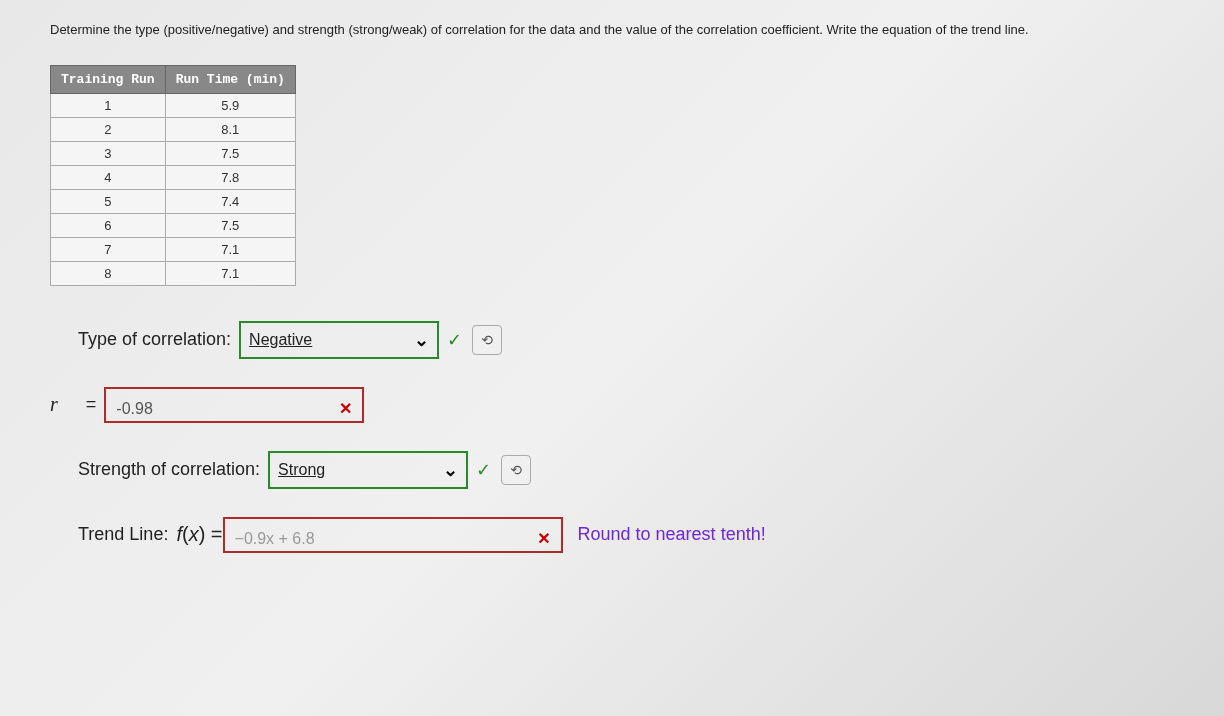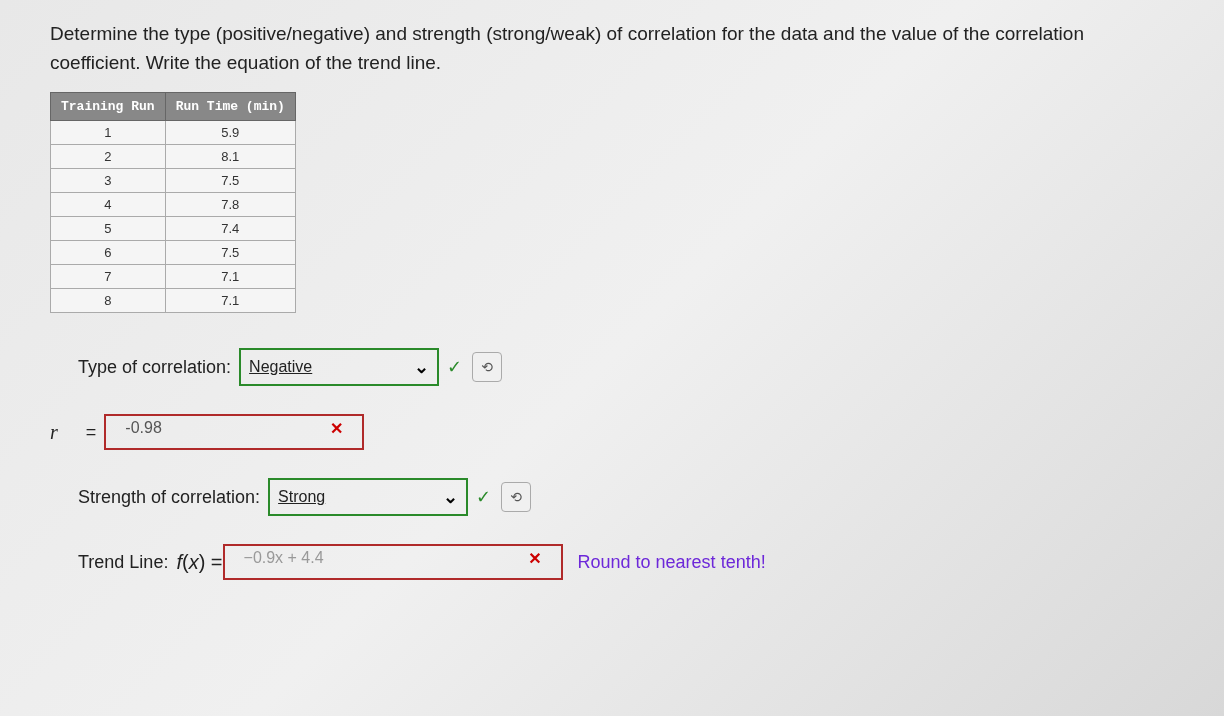--- a/index.html
+++ b/index.html
@@ -6,23 +6,23 @@
     body {
       font-family: Arial, sans-serif;
       background: linear-gradient(135deg, #e8e8e8 0%, #f0f0f0 50%, #d8d8d8 100%);
       padding: 20px 50px;
       color: #333;
       width: 1224px;
       height: 716px;
       overflow: hidden;
     }
     .question-text {
-      font-size: 19px;
+      font-size: 13px;
       line-height: 1.5;
-      margin-bottom: 15px;
+      margin-bottom: 25px;
       color: #222;
     }
     .data-table {
       border-collapse: collapse;
       margin-bottom: 35px;
     }
     .data-table th {
       background: #888;
       color: #fff;
       padding: 6px 10px;
@@ -64,24 +64,24 @@
       min-width: 200px;
       height: 30px;
       background: transparent;
       font-size: 16px;
       cursor: pointer;
     }
     .dropdown-text { text-decoration: underline; color: #222; }
     .chevron { font-weight: bold; font-size: 18px; color: #000; }
     .input-box {
       display: inline-flex;
-      align-items: flex-start;
+      align-items: flex-end;
       justify-content: space-between;
       border: 2px solid #b02a2a;
-      padding: 3px 19px;
+      padding: 3px 10px;
       min-width: 260px;
       height: 36px;
       background: transparent;
       font-size: 16px;
     }
     .input-box.wide { min-width: 340px; }
     .input-text { color: #555; }
     .input-text.faded { color: #999; }
     .x-mark { color: #c00; font-weight: bold; font-size: 16px; }
     .check-mark { color: #2a8a2a; font-size: 18px; margin-left: 8px; }
@@ -183,17 +183,17 @@
   <span class="check-mark">✓</span>
   <div class="retry-btn">
     <span>⟲</span>
   </div>
 </div>
 
 <div class="answer-row">
   <span class="answer-label">Trend Line: </span>
   <span class="math-fx"><span class="f">f</span>(<span class="x">x</span>) = </span>
   <div class="input-box wide">
-    <span class="input-text faded">−0.9x + 4.4</span>
+    <span class="input-text faded">−0.9x + 6.8</span>
     <span class="x-mark">✕</span>
   </div>
   <span class="hint-text">Round to nearest tenth!</span>
 </div>
 
 </body></html>

